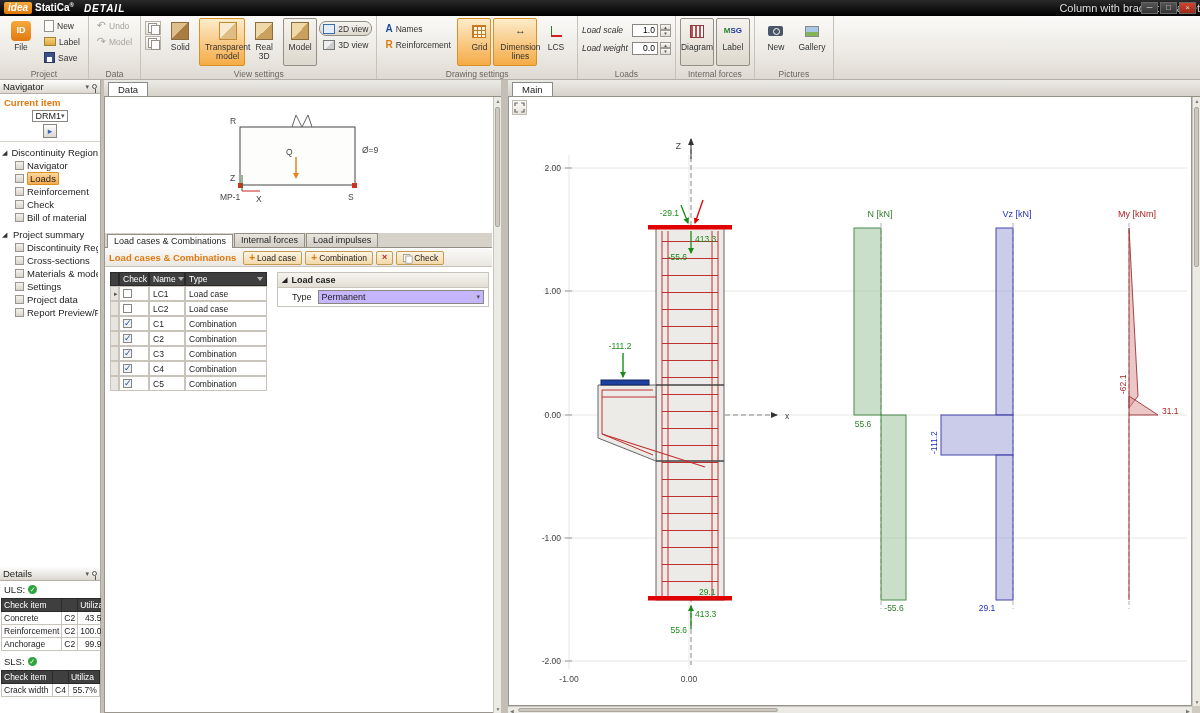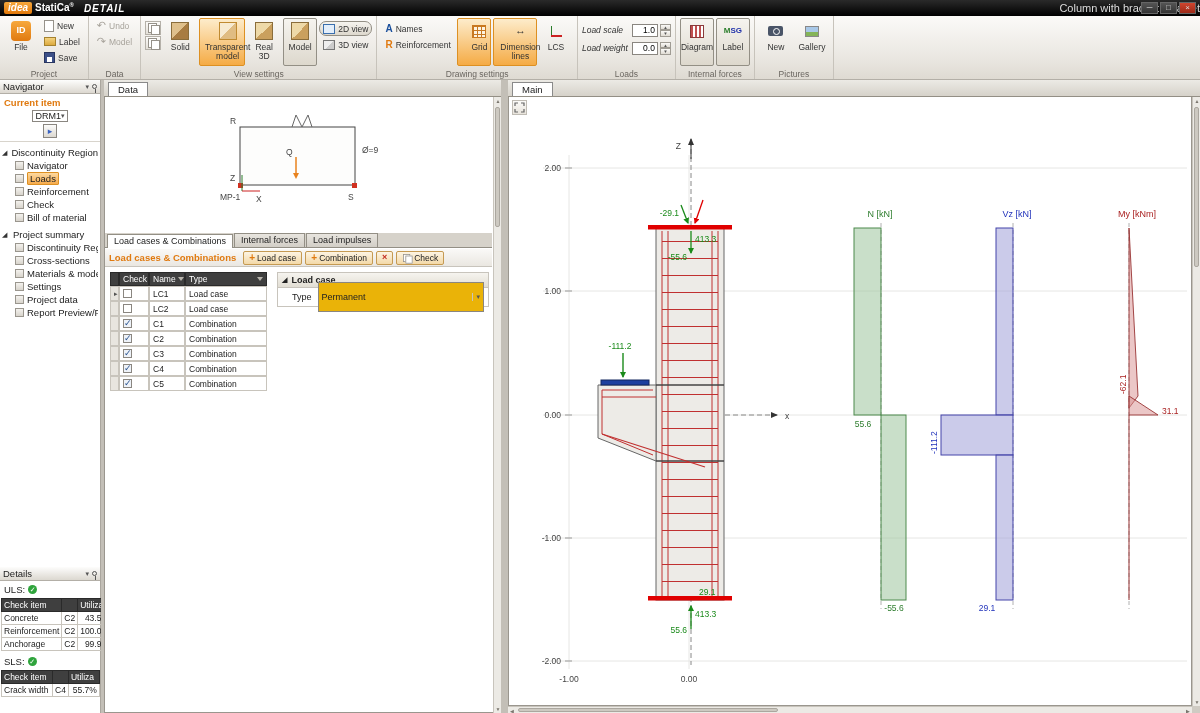--- a/index.html
+++ b/index.html
@@ -126,21 +126,21 @@
   .lct-sel { background:#e8e5df; }
   .funnel { width:0; height:0; border-left:3px solid transparent; border-right:3px solid transparent; border-top:4px solid #b8b4ac; margin-left:auto; }
   .cb { width:9px; height:9px; border:1px solid #8a8680; background:#fff; display:inline-block; position:relative; }
   .cb.on { background:#eef2f8; }
   .cb.on::after { content:"✓"; position:absolute; top:-2px; left:0px; font-size:9px; color:#28518e; }
   .rowmark { font-size:7px; color:#555; }
 
   .props { position:absolute; left:172px; top:175px; width:212px; border:1px solid #c8c4bc; }
   .props-h { height:15px; background:linear-gradient(#f6f4ef,#e2ded4); border-bottom:1px solid #c8c4bc; display:flex; align-items:center; gap:4px; font-size:9px; padding:0 4px; font-weight:bold; }
   .props-r { height:18px; display:flex; align-items:center; gap:6px; font-size:9px; padding:0 4px 0 14px; }
-  .dd { flex:1; height:30px; border:1px solid #8a8680; background:#eab308; display:flex; align-items:center; padding:0 3px; font-size:9px; }
+  .dd { flex:1; height:14px; border:1px solid #8a8680; background:#c4b5fd; display:flex; align-items:center; padding:0 3px; font-size:9px; }
   .dd .ddglyph { margin-left:auto; border-left:1px solid #c8c4bc; padding-left:3px; }
 
   
   #mainpanel { position:absolute; left:508px; top:80px; width:692px; bottom:0; }
   #mainbody { position:absolute; left:0; top:17px; right:8px; bottom:7px; background:#fff; border:1px solid #9a968e; border-top:none; overflow:hidden; }
   .fitbtn { position:absolute; left:3px; top:3px; width:15px; height:15px; border:1px solid #c0bcb4; background:linear-gradient(#fcfbf9,#e8e4dc); display:flex; align-items:center; justify-content:center; z-index:3; }
 
   
   .vscroll { position:absolute; top:17px; right:0; width:8px; bottom:7px; background:#eceae5; border-left:1px solid #c8c4bc; }
   .hscroll { position:absolute; left:0; right:8px; bottom:0; height:7px; background:#eceae5; border-top:1px solid #c8c4bc; }

